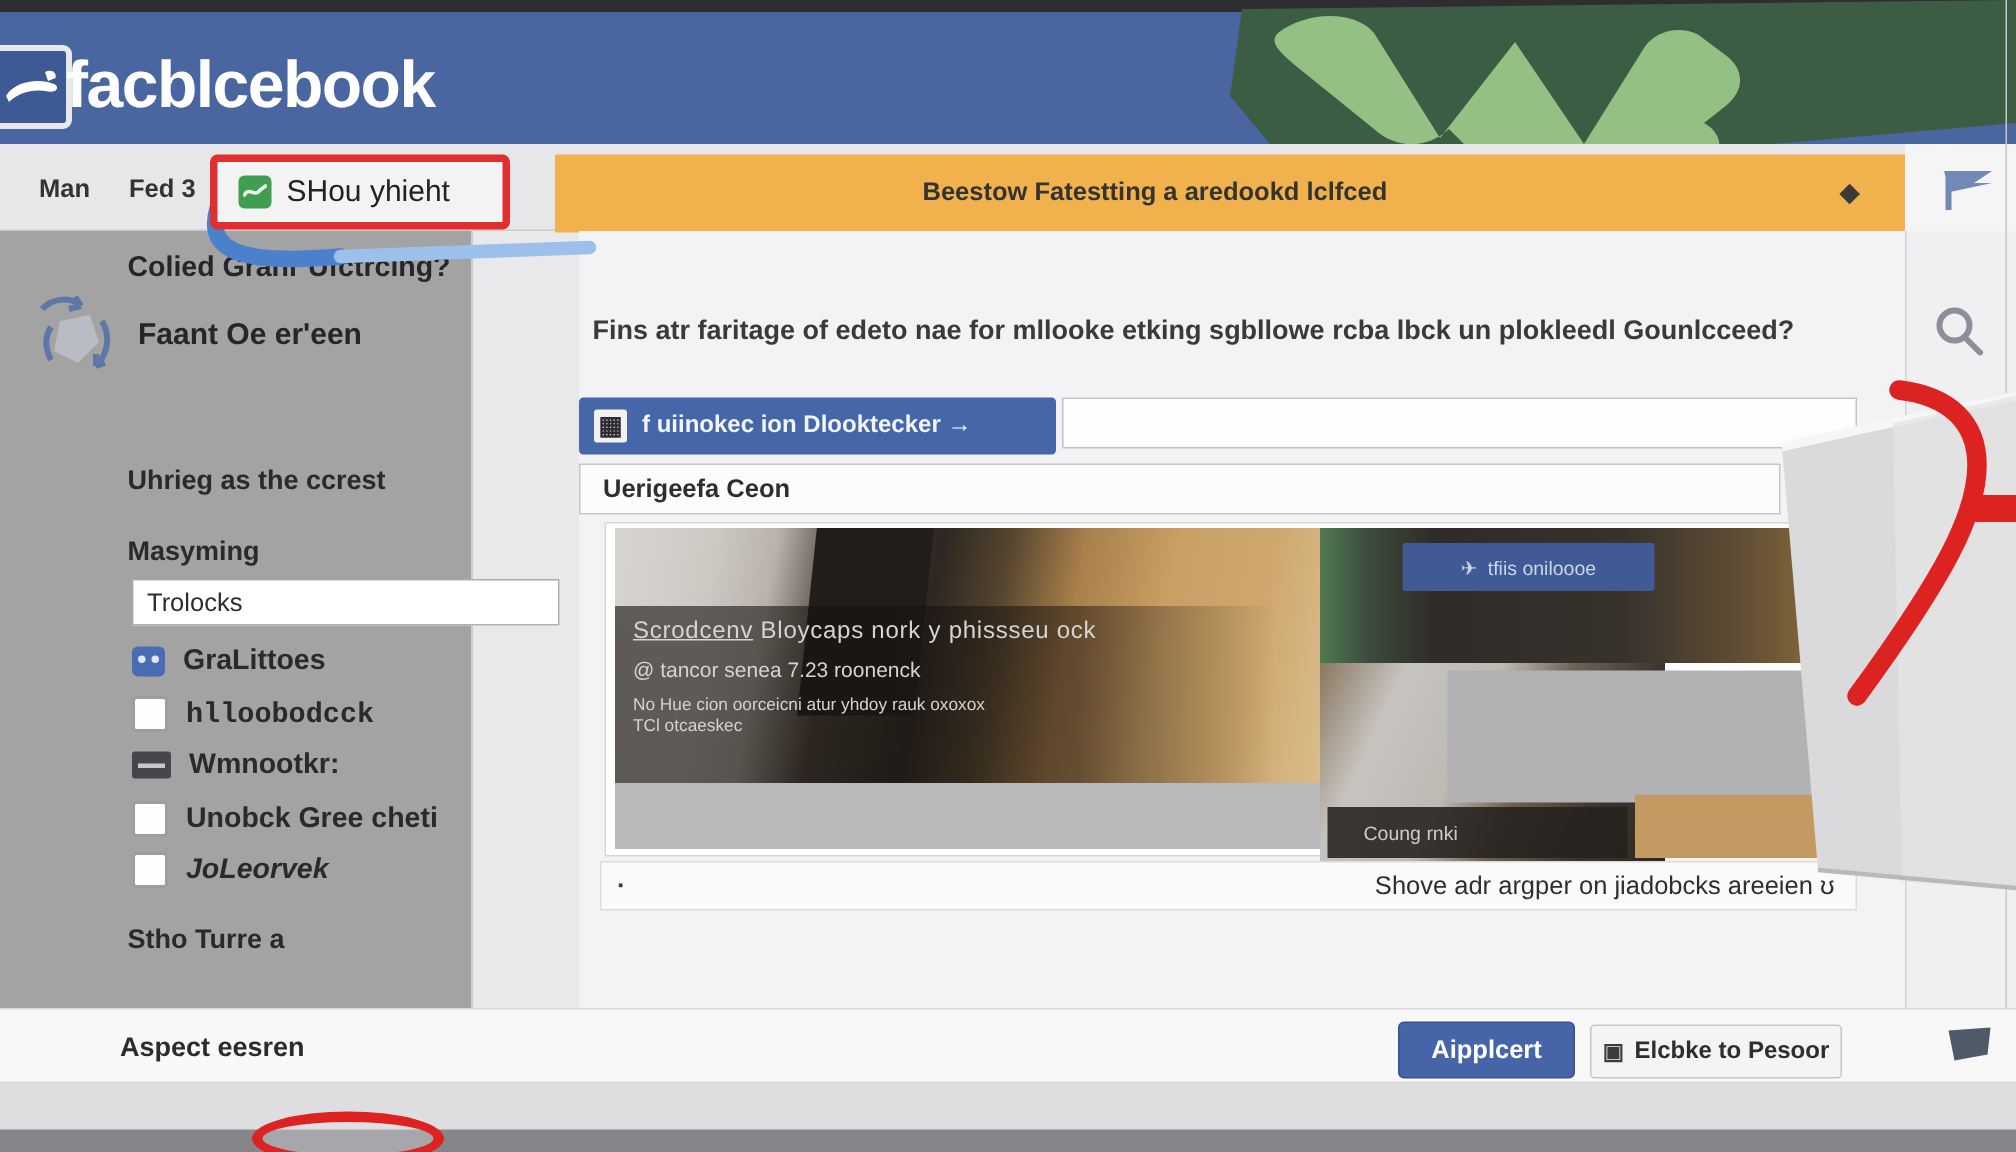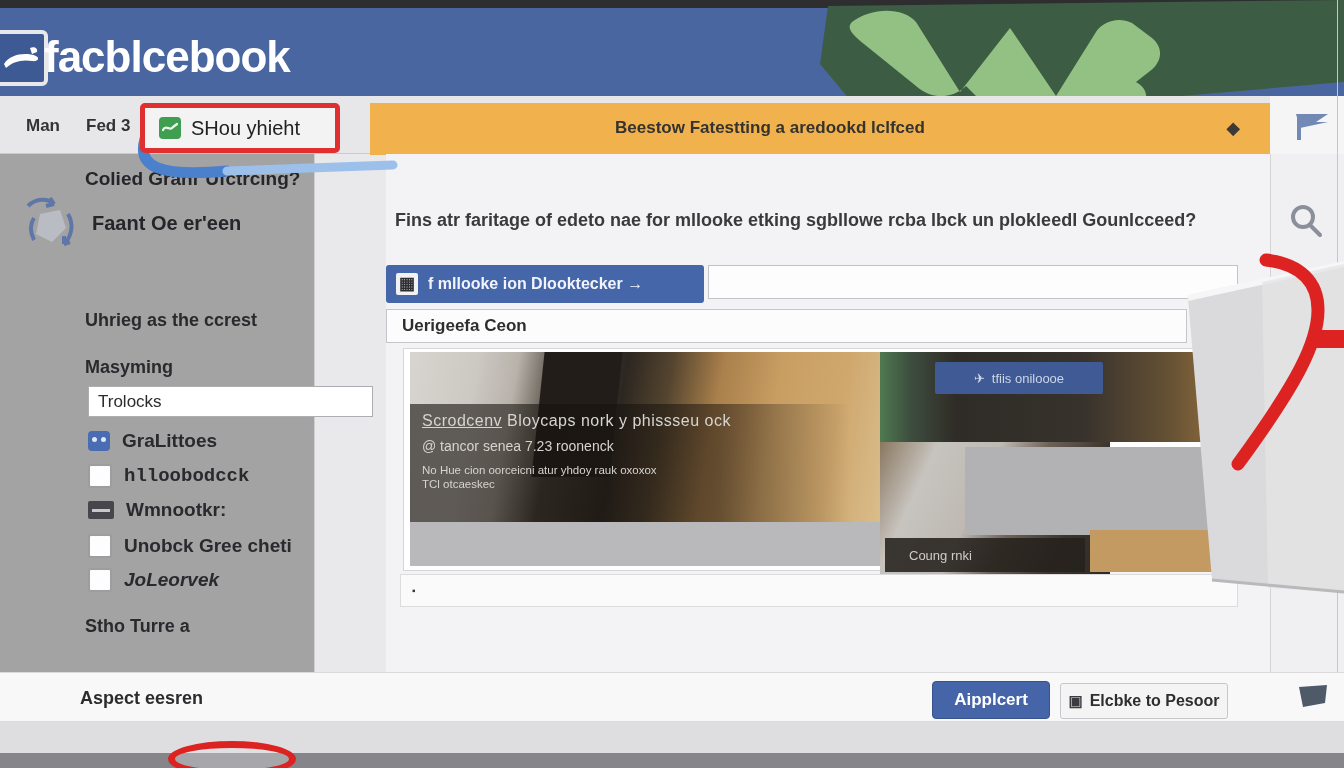--- a/index.html
+++ b/index.html
@@ -237,21 +237,21 @@
       <span class="lbl">JoLeorvek</span>
     </div>
     <div class="sb-footer">Stho Turre a</div>
   </div>
 
   <div class="abs mainpanel"></div>
   <div class="abs question">Fins atr faritage of edeto nae for mllooke etking sgbllowe rcba lbck un plokleedl Gounlcceed?</div>
 
   <div class="abs picker-btn">
     <span class="grid-icon">▦</span>
-    <span>f mllooke ion Dlooktecker →</span>
+    <span>f uiinokec ion Dlooktecker →</span>
   </div>
   <div class="abs empty-input"></div>
   <div class="abs select-bar">
     <span>Uerigeefa Ceon</span>
   </div>
 
   <div class="abs preview"></div>
   <div class="abs photoL">
     <div class="laptop"></div>
     <div class="shade"></div>
@@ -270,20 +270,21 @@
   </div>
   <div class="abs photoR-mid"></div>
   <div class="abs gray-block"></div>
   <div class="abs tan-block"></div>
   <div class="abs coung-strip">
     <span>Coung rnki</span>
   </div>
   <div class="abs gray-bar"></div>
   <div class="abs caption">
     <span class="dot">▪</span>
+    <span class="cap-text">Shove adr argper on jiadobcks areeien ʊ</span>
   </div>
 
   <div class="abs rail">
     <span class="search-icon">
       <svg width="40" height="42" viewBox="0 0 40 42">
         <circle cx="16" cy="15" r="10" stroke="#8a8f99" stroke-width="4" fill="none"></circle>
         <line x1="23" y1="23" x2="33" y2="33" stroke="#8a8f99" stroke-width="4" stroke-linecap="round"></line>
       </svg>
     </span>
     <div class="hr"></div>

